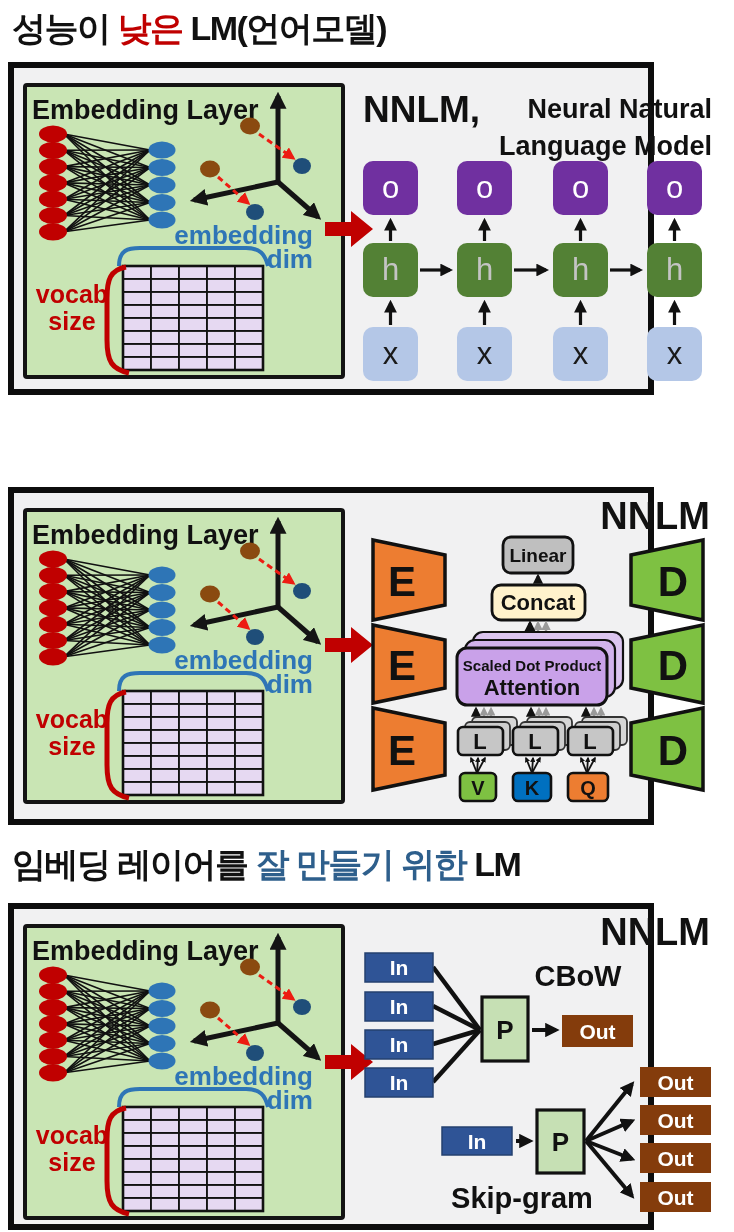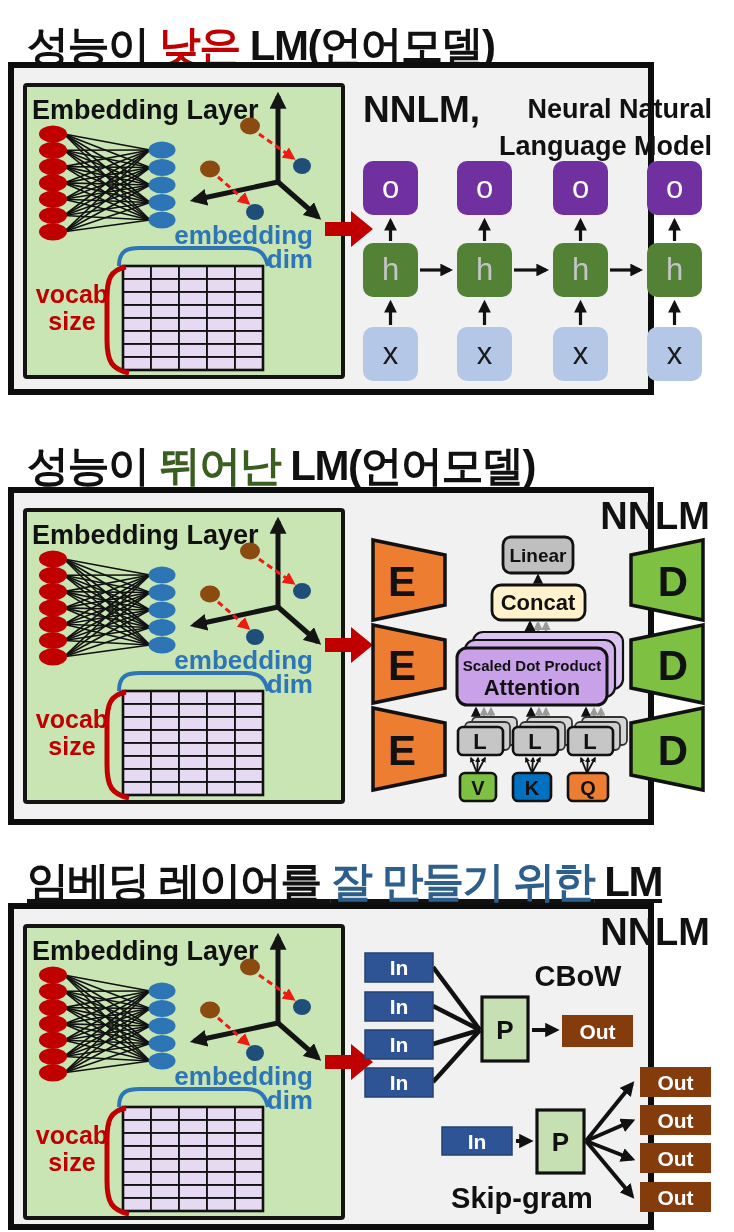--- a/index.html
+++ b/index.html
@@ -1,18 +1,18 @@
 <!DOCTYPE html>
 <html><head>
 <meta charset="utf-8">
 <style>
   html,body{margin:0;padding:0;background:#fff;}
   body{font-family:"Liberation Sans","DejaVu Sans",sans-serif;}
   .stage{position:relative;width:734px;height:1232px;background:#fff;overflow:hidden;}
-  .sec-title{position:absolute;left:27px;font-size:42px;font-weight:bold;letter-spacing:-1.5px;color:#111;white-space:nowrap;margin-top:12px;}
+  .sec-title{position:absolute;left:12px;font-size:34px;font-weight:bold;letter-spacing:-1.5px;color:#111;white-space:nowrap;}
   .acc-0{color:#C00000;}
   .acc-1{color:#3A5E20;}
   .acc-2{color:#2E5F8C;}
   .panel{position:absolute;left:8px;width:646px;background:#F1F1F2;border:6px solid #0d0d0d;box-sizing:border-box;}
   #panel-1{top:62px;height:333px;}
   #panel-2{top:487px;height:338px;}
   #panel-3{top:903px;height:327px;}
   .embed-slot{position:absolute;left:8px;top:14px;width:324px;height:300px;}
   .flow-arrow{position:absolute;left:311px;width:48px;height:40px;}
   .rside{position:absolute;left:332px;}
@@ -203,21 +203,20 @@
         <line x1="138.5" y1="159" x2="138.5" y2="139" marker-end="url(#p1-ah)"></line>
         <line x1="234.5" y1="159" x2="234.5" y2="139" marker-end="url(#p1-ah)"></line>
         <line x1="328.5" y1="159" x2="328.5" y2="139" marker-end="url(#p1-ah)"></line>
         <line x1="74" y1="188" x2="104" y2="188" marker-end="url(#p1-ah)"></line>
         <line x1="168" y1="188" x2="200" y2="188" marker-end="url(#p1-ah)"></line>
         <line x1="264" y1="188" x2="294" y2="188" marker-end="url(#p1-ah)"></line>
       </g>
     </svg>
   </div>
 
-  <div class="sec-title" style="top:426px;"><span>성능이 </span><span class="acc-1">뛰어난</span><span> LM(언어모델)</span></div>
 
   <div class="panel" id="panel-2">
     <div class="embed-slot">
   <svg width="324" height="300" viewBox="0 0 324 300">
     <defs>
       <marker id="em-ah" viewBox="0 0 10 10" refX="7.5" refY="5" markerWidth="3.4" markerHeight="3.4" orient="auto-start-reverse">
         <path d="M0 0 L10 5 L0 10 z" fill="#141414"></path>
       </marker>
       <marker id="em-ahr" viewBox="0 0 10 10" refX="7.5" refY="5" markerWidth="4.2" markerHeight="4.2" orient="auto-start-reverse">
         <path d="M0 0 L10 5 L0 10 z" fill="#ED1C12"></path>
@@ -424,21 +423,21 @@
         <text x="186" y="298" font-size="20" class="tb" fill="#111" text-anchor="middle">K</text>
         <line x1="241" y1="276" x2="235" y2="261" stroke="#111" stroke-width="1.8" marker-end="url(#p2-ahs)"></line>
         <line x1="241" y1="276" x2="242" y2="261" stroke="#111" stroke-width="1.8" marker-end="url(#p2-ahs)"></line>
         <line x1="241" y1="276" x2="249" y2="261" stroke="#111" stroke-width="1.8" marker-end="url(#p2-ahs)"></line>
         <rect x="222" y="276" width="40" height="28" rx="5" fill="#ED7D31" stroke="#111" stroke-width="2.6"></rect>
         <text x="242" y="298" font-size="20" class="tb" fill="#111" text-anchor="middle">Q</text>
       </g>
     </svg>
   </div>
 
-  <div class="sec-title" style="top:842px;text-decoration:underline;"><span>임베딩 레이어를 </span><span class="acc-2">잘 만들기 위한</span><span> LM</span></div>
+  <div class="sec-title" style="top:842px;"><span>임베딩 레이어를 </span><span class="acc-2">잘 만들기 위한</span><span> LM</span></div>
 
   <div class="panel" id="panel-3">
     <div class="embed-slot">
   <svg width="324" height="300" viewBox="0 0 324 300">
     <defs>
       <marker id="em-ah" viewBox="0 0 10 10" refX="7.5" refY="5" markerWidth="3.4" markerHeight="3.4" orient="auto-start-reverse">
         <path d="M0 0 L10 5 L0 10 z" fill="#141414"></path>
       </marker>
       <marker id="em-ahr" viewBox="0 0 10 10" refX="7.5" refY="5" markerWidth="4.2" markerHeight="4.2" orient="auto-start-reverse">
         <path d="M0 0 L10 5 L0 10 z" fill="#ED1C12"></path>

